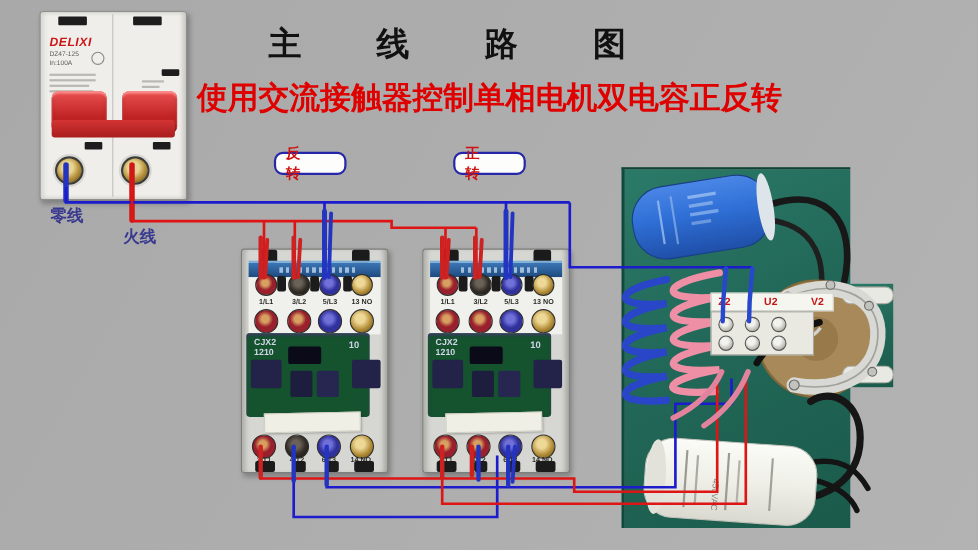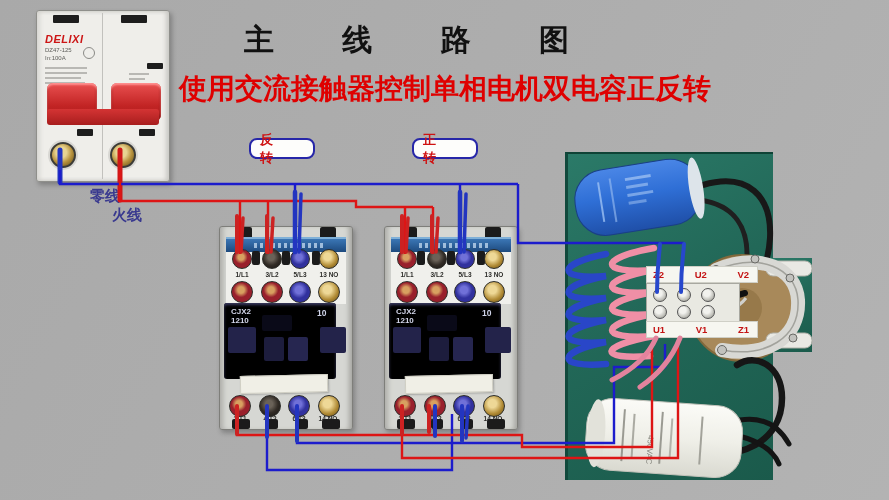--- a/index.html
+++ b/index.html
@@ -45,21 +45,21 @@
   .ct-band i{position:absolute;left:28px;top:4px;width:70px;height:5px;display:block;
              background:repeating-linear-gradient(90deg,#bcd4ec 0 3px,transparent 3px 6px);opacity:.8;}
   .ct-face{left:6px;top:25px;width:120px;height:52px;background:#f0f0ec;}
   .term{width:20px;height:20px;border-radius:50%;border:1px solid #2d2d29;}
   .term.sm{width:18px;height:18px;}
   .c-brass{background:radial-gradient(circle at 42% 38%,#eed896 0 24%,#b08a34 60%,#5e4712);}
   .c-red{background:radial-gradient(circle at 45% 40%,#d8a060 0 20%,#99202c 45% 75%,#470a10);}
   .c-blue{background:radial-gradient(circle at 45% 40%,#7070d8 0 22%,#31319e 50% 78%,#101048);}
   .c-dark{background:radial-gradient(circle at 45% 40%,#6a6258 0 22%,#322c26 55%,#15120e);}
   .t-label{position:absolute;width:38px;text-align:center;font-size:6.5px;color:#2d2d2a;font-weight:bold;white-space:nowrap;}
-  .ct-navy{left:4px;top:76px;width:112px;height:76px;background:#000000;border-radius:3px;
+  .ct-navy{left:4px;top:76px;width:112px;height:76px;background:#14532d;border-radius:3px;
            box-shadow:inset 0 2px 3px #3a3a60;}
   .ct-navy .ind{position:absolute;background:#23234a;border-radius:2px;}
   .ct-model{position:absolute;left:7px;color:#d3d6ea;font-size:8px;font-weight:bold;line-height:9px;}
   .ct-aux{position:absolute;left:93px;top:5px;color:#cfd3e8;font-size:8.5px;font-weight:bold;}
   .ct-strip{left:20px;top:148px;width:86px;height:16px;background:#f0efe6;border:1px solid #d0cfc4;
             transform:rotate(-1.2deg);box-shadow:1px 1px 2px rgba(0,0,0,.25);}
   
   .mat{background:linear-gradient(150deg,#2b7a68 0%,#226858 45%,#1a5a4b 100%);}
   #mat-main{left:565px;top:152px;width:205px;height:326px;border-left:3px solid #11493c;border-top:2px solid #0f4336;}
   #mat-bump{left:770px;top:258px;width:42px;height:94px;}
@@ -97,21 +97,21 @@
     <div class="abs bk-bar" style="left:92px;top:67px;width:16px;"></div>
     <div class="abs bk-handle" style="left:10px;top:72px;width:50px;height:38px;"></div>
     <div class="abs bk-handle" style="left:74px;top:72px;width:50px;height:38px;"></div>
     <div class="abs" id="bk-tiebar"></div>
     <div class="abs bk-slot" style="left:40px;top:118px;width:16px;height:7px;"></div>
     <div class="abs bk-slot" style="left:102px;top:118px;width:16px;height:7px;"></div>
     <div class="abs bk-screw" style="left:13px;top:131px;"></div>
     <div class="abs bk-screw" style="left:73px;top:131px;"></div>
   </div>
 
-  <div class="abs wire-label" style="left:46px;top:187px;margin-left:44px;">零线</div>
+  <div class="abs wire-label" style="left:46px;top:187px;">零线</div>
   <div class="abs wire-label" style="left:112px;top:206px;">火线</div>
 
   <div class="abs rot-box" style="left:249px;top:138px;">反  转</div>
   <div class="abs rot-box" style="left:412px;top:138px;">正  转</div>
 
   <div class="abs mat" id="mat-main"></div>
   <div class="abs mat" id="mat-bump"></div>
 
   <div class="abs contactor" style="left:219px;top:226px;">
     <div class="abs ct-clip" style="left:16px;top:0;width:16px;height:12px;"></div>
@@ -276,25 +276,20 @@
     <span>V2</span>
   </div>
   <div class="abs" id="mt-body">
     <div class="mt-screw" style="left:6px;top:4px;"></div>
     <div class="mt-screw" style="left:30px;top:4px;"></div>
     <div class="mt-screw" style="left:54px;top:4px;"></div>
     <div class="mt-screw" style="left:6px;top:21px;"></div>
     <div class="mt-screw" style="left:30px;top:21px;"></div>
     <div class="mt-screw" style="left:54px;top:21px;"></div>
   </div>
-  <div class="abs mt-strip" style="left:646px;top:321px;">
-    <span>U1</span>
-    <span>V1</span>
-    <span>Z1</span>
-  </div>
 
   <svg width="889" height="500">
 
     <path d="M60,150 L60,182" stroke="#2335c0" stroke-width="5" stroke-linecap="round"></path>
     <path d="M120,150 L120,200" stroke="#cf1818" stroke-width="5" stroke-linecap="round"></path>
 
     <g stroke="#1c1ccc" stroke-width="2.4" fill="none">
       <path d="M60,170 L60,184 L518,184"></path>
       <path d="M295,184 L295,254"></path>
       <path d="M460,184 L460,254"></path>

